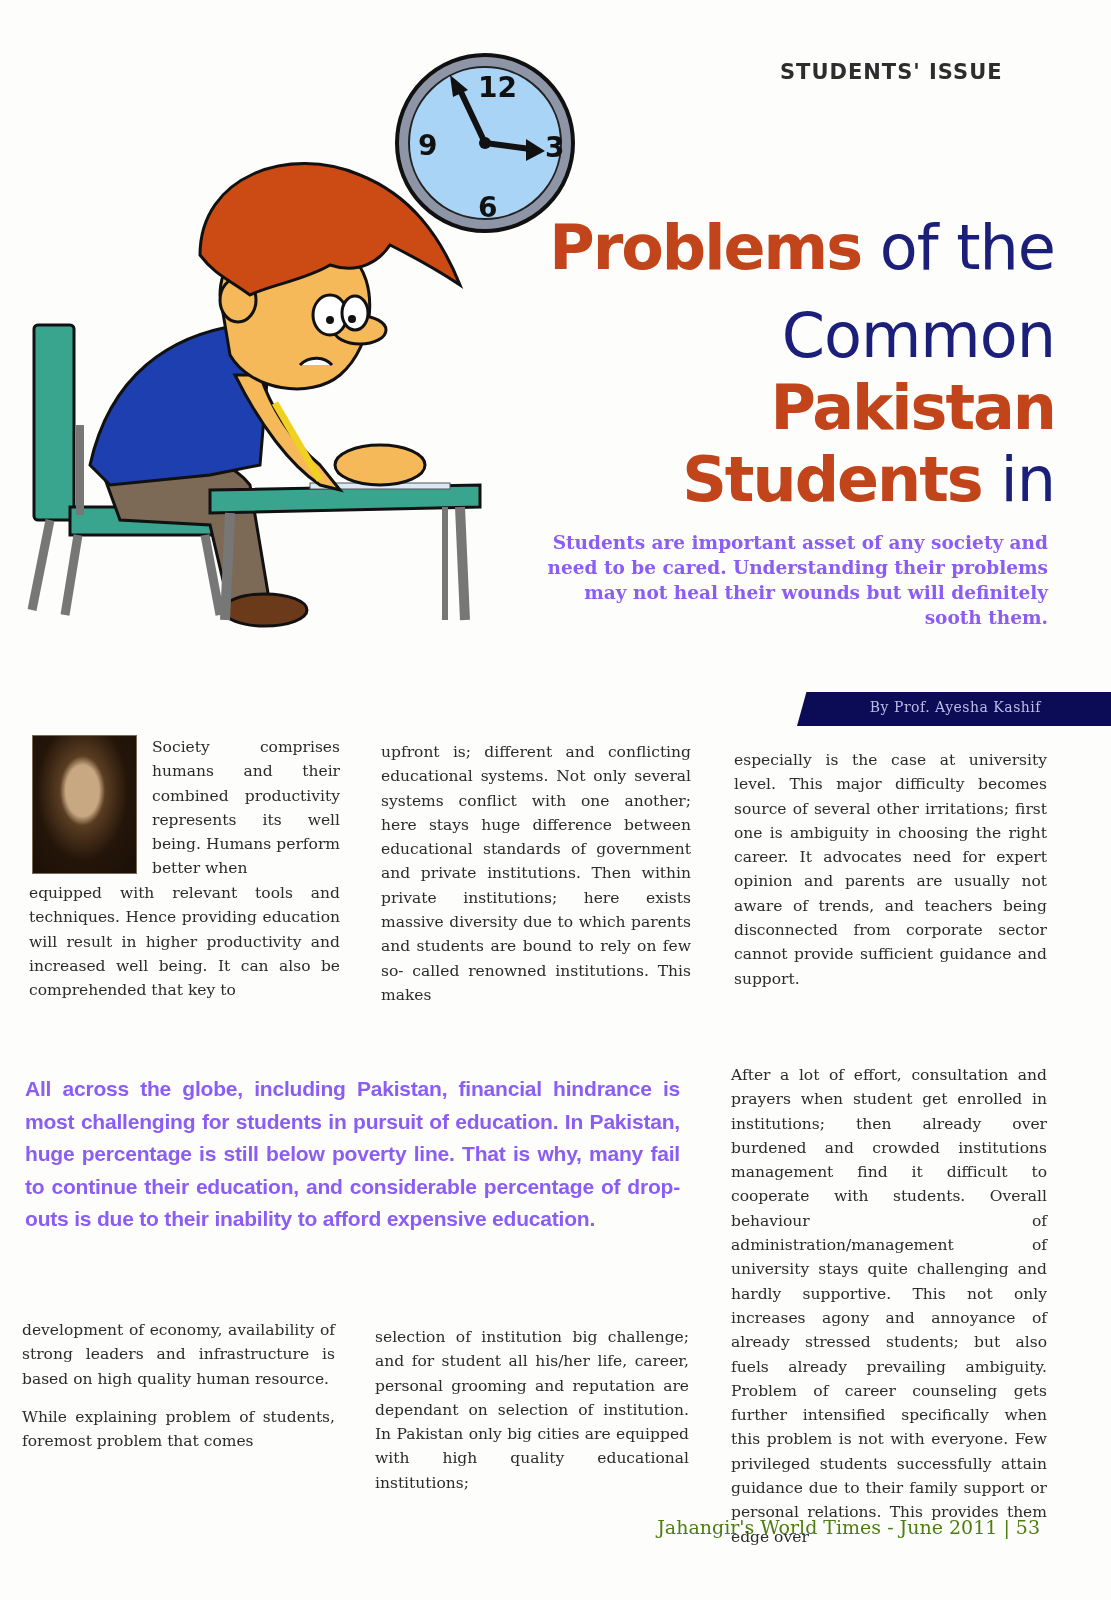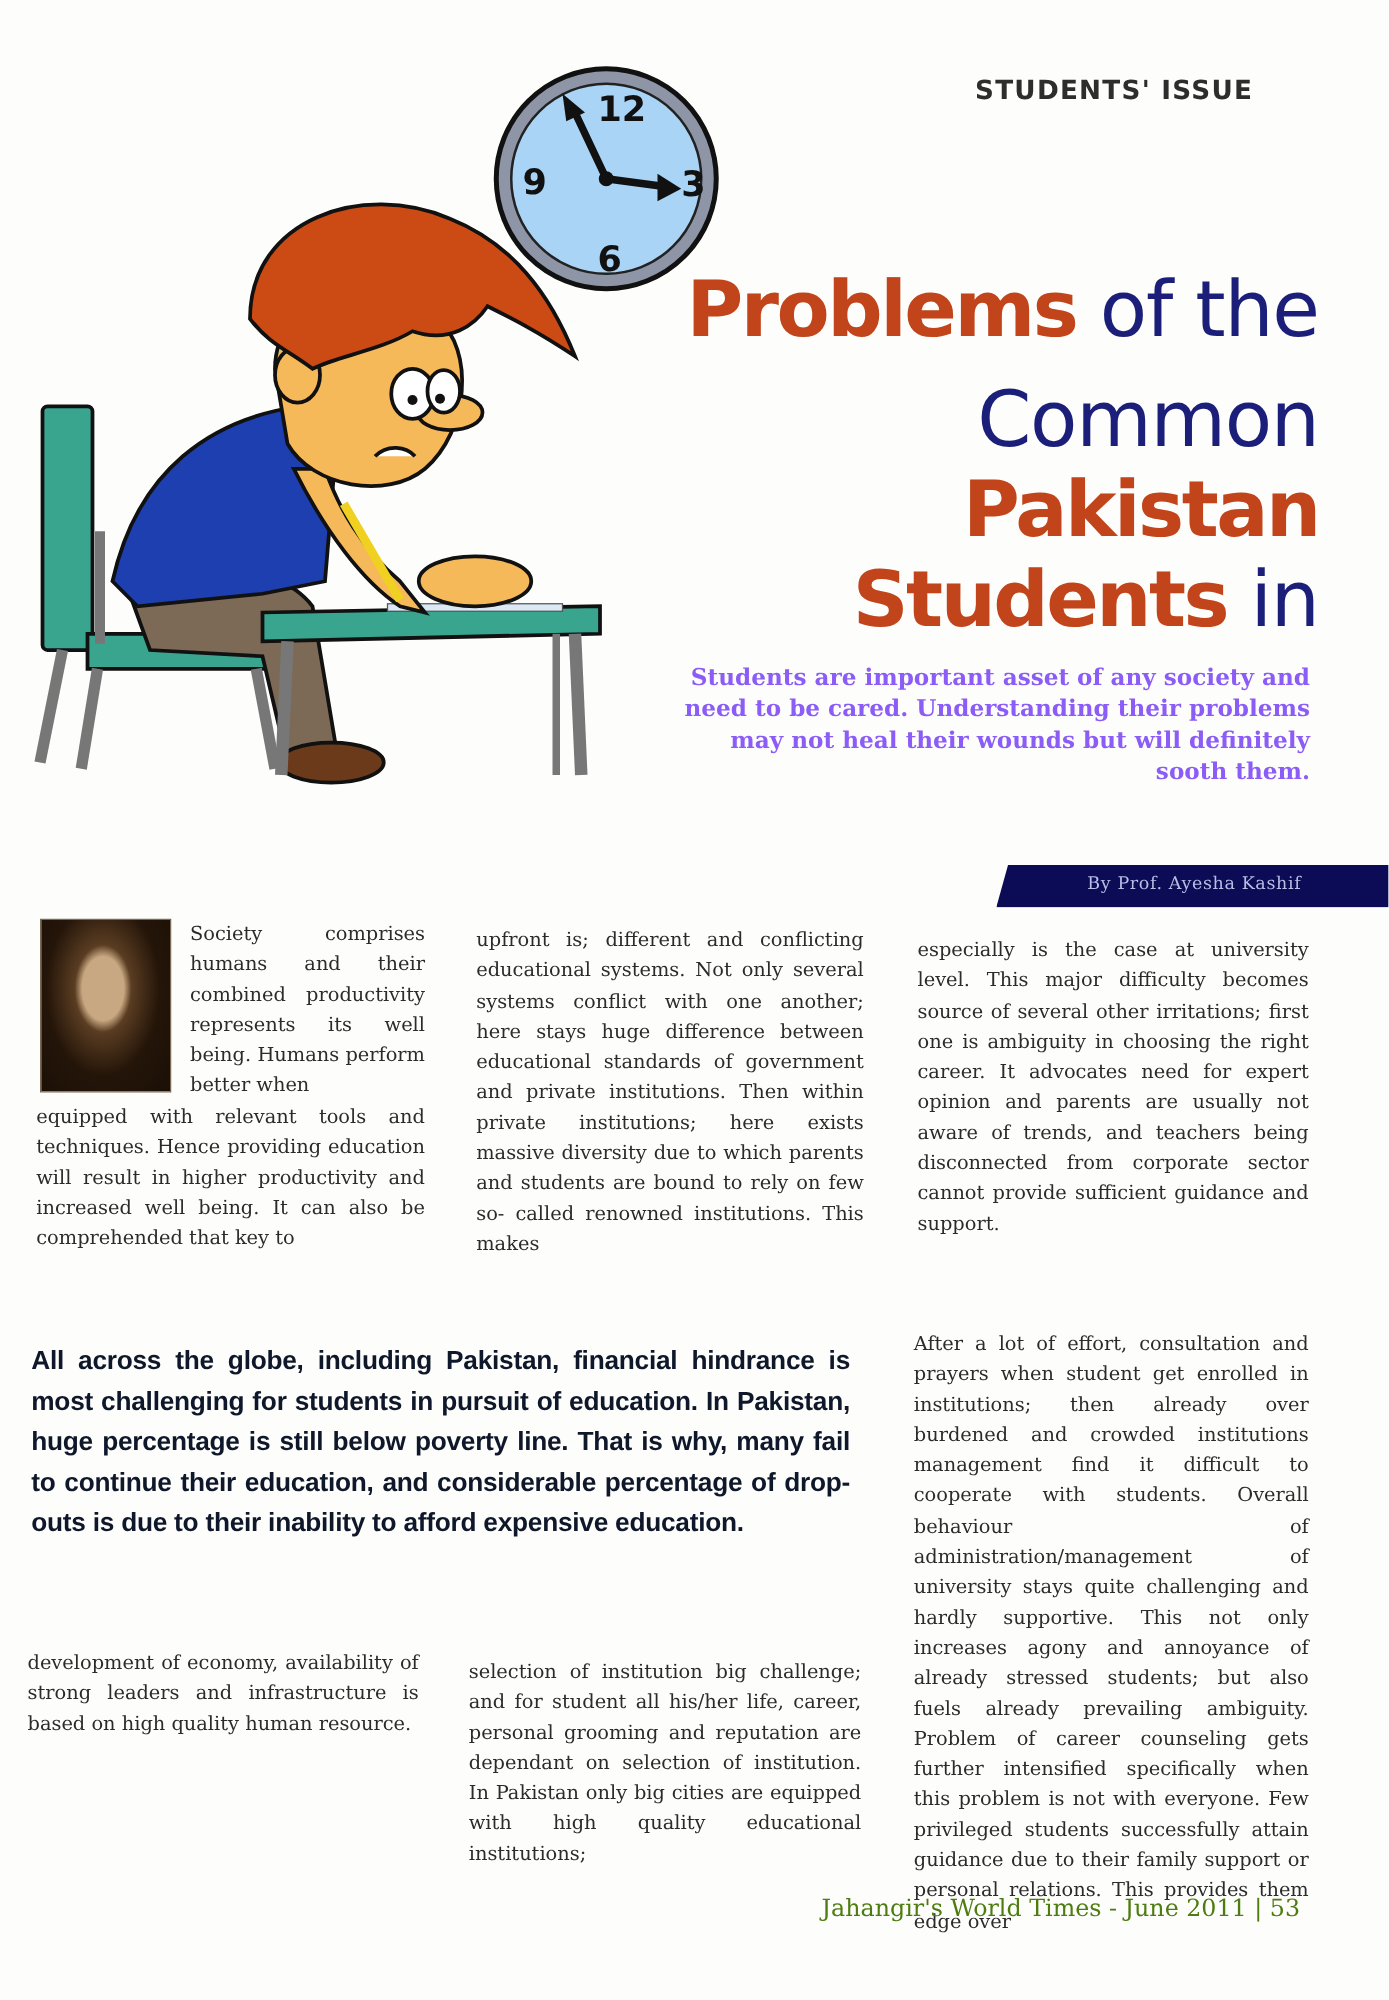--- a/index.html
+++ b/index.html
@@ -51,21 +51,21 @@
   .col1-top { left: 152px; top: 735px; width: 188px; }
   .col1-top-wide { left: 29px; top: 881px; width: 311px; }
   .col2-top { left: 381px; top: 740px; width: 310px; }
   .col3-top { left: 734px; top: 748px; width: 313px; }
   .col3-mid { left: 731px; top: 1015px; width: 316px; margin-top: 48px; }
   .col1-bot { left: 22px; top: 1318px; width: 313px; }
   .col2-bot { left: 375px; top: 1325px; width: 314px; }
   .pullquote {
     left: 25px; top: 1073px; width: 655px;
     font-family: "Liberation Sans", sans-serif; font-weight: bold;
-    font-size: 21px; line-height: 32.5px; color: #0f172a;
+    font-size: 21px; line-height: 32.5px; color: #8b5cf6;
     text-align: justify; letter-spacing: -0.2px;
   }
   .para-gap { margin-top: 14px; }
   .footer {
     left: 640px; top: 1516px; width: 400px; text-align: right;
     font-family: "DejaVu Serif", serif; font-size: 19px; color: #4d7c0f;
   }
 </style>
 </head>
 <body>
@@ -144,16 +144,17 @@
 <p class="abs body-text col1-top">Society comprises humans and their combined productivity represents its well being. Humans perform better when</p>
 <p class="abs body-text col1-top-wide">equipped with relevant tools and techniques. Hence providing education will result in higher productivity and increased well being. It can also be comprehended that key to</p>
 <p class="abs body-text col2-top">upfront is; different and conflicting educational systems. Not only several systems conflict with one another; here stays huge difference between educational standards of government and private institutions. Then within private institutions; here exists massive diversity due to which parents and students are bound to rely on few so- called renowned institutions. This makes</p>
 <p class="abs body-text col3-top">especially is the case at university level. This major difficulty becomes source of several other irritations; first one is ambiguity in choosing the right career. It advocates need for expert opinion and parents are usually not aware of trends, and teachers being disconnected from corporate sector cannot provide sufficient guidance and support.</p>
 <p class="abs body-text col3-mid">After a lot of effort, consultation and prayers when student get enrolled in institutions; then already over burdened and crowded institutions management find it difficult to cooperate with students. Overall behaviour of administration/management of university stays quite challenging and hardly supportive. This not only increases agony and annoyance of already stressed students; but also fuels already prevailing ambiguity. Problem of career counseling gets further intensified specifically when this problem is not with everyone. Few privileged students successfully attain guidance due to their family support or personal relations. This provides them edge over</p>
 
 <div class="abs pullquote">All across the globe, including Pakistan, financial hindrance is most challenging for students in pursuit of education. In Pakistan, huge percentage is still below poverty line. That is why, many fail to continue their education, and considerable percentage of drop-outs is due to their inability to afford expensive education.</div>
 
 <div class="abs col1-bot">
   <p class="body-text">development of economy, availability of strong leaders and infrastructure is based on high quality human resource.</p>
+  <p class="body-text para-gap">While explaining problem of students, foremost problem that comes</p>
 </div>
 <p class="abs body-text col2-bot">selection of institution big challenge; and for student all his/her life, career, personal grooming and reputation are dependant on selection of institution. In Pakistan only big cities are equipped with high quality educational institutions;</p>
 
 <div class="abs footer">Jahangir's World Times - June 2011 | 53</div>
 
 </body></html>

